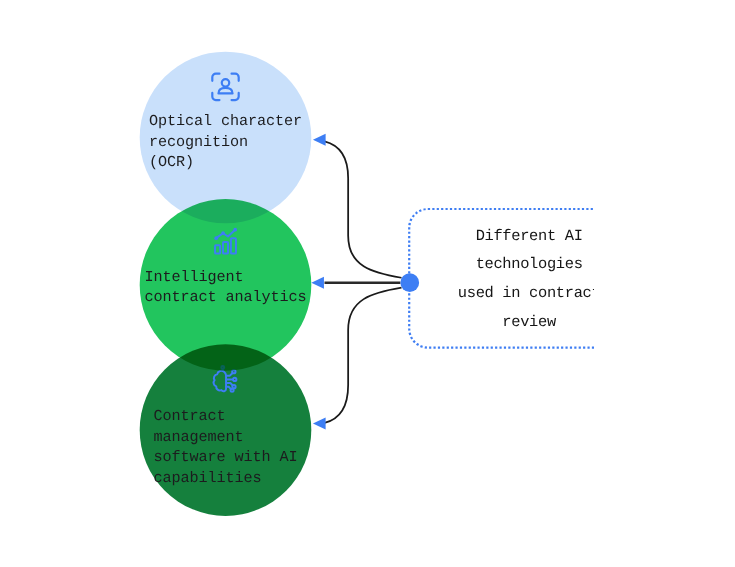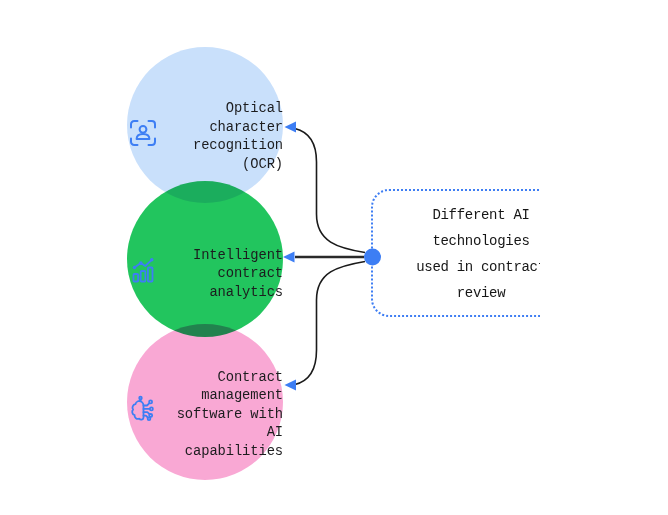--- a/index.html
+++ b/index.html
@@ -45,27 +45,28 @@
 
   
   .circle {
     position: absolute;
     left: 127px;
     width: 156px;
     height: 156px;
     border-radius: 50%;
     mix-blend-mode: multiply;
     display: flex;
+    flex-direction: column;
     align-items: center;
     box-sizing: border-box;
-    text-align: right;
+    text-align: left;
   }
   .circle-1 { top: 47px;  background: #C9E0FB; padding-top: 16px; }
   .circle-2 { top: 181px; background: #22c55e; padding-top: 23px; }
-  .circle-3 { top: 324px; background: #f9a8d4; padding-top: 18px; }
+  .circle-3 { top: 313px; background: #15803d; padding-top: 18px; }
   .circle-icon { width: 32px; height: 32px; flex: 0 0 auto; }
   .circle-label {
     margin-top: 8px;
     font-size: 13.8px;
     line-height: 18.5px;
     color: #1c1c1e;
     letter-spacing: -0.1px;
     white-space: pre-line;
   }
 

